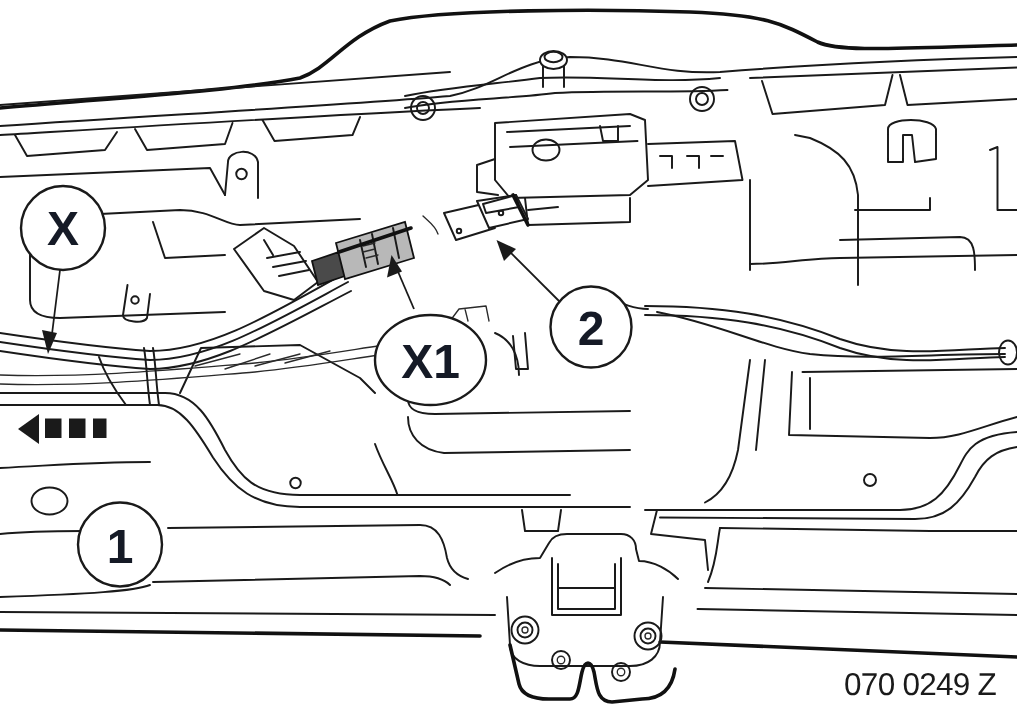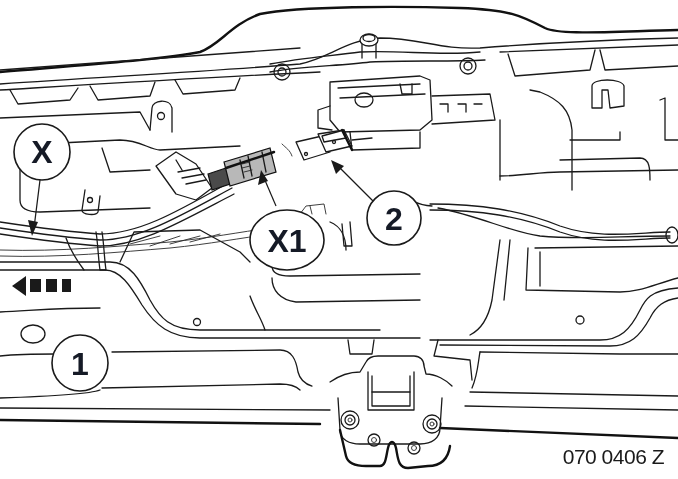--- a/index.html
+++ b/index.html
@@ -214,13 +214,13 @@
     <circle class="callout-circle" cx="394" cy="218" r="27"></circle>
     <text class="callout-text" x="394" y="230" font-size="32" text-anchor="middle">2</text>
   </g>
   <g>
     <circle class="callout-circle" cx="80" cy="363" r="28"></circle>
     <text class="callout-text" x="80" y="375" font-size="32" text-anchor="middle">1</text>
   </g>
 </svg>
 </div>
 
-<div class="code-label">070 0406 Z</div>
+<div class="code-label">070 0249 Z</div>
 
 </body></html>

